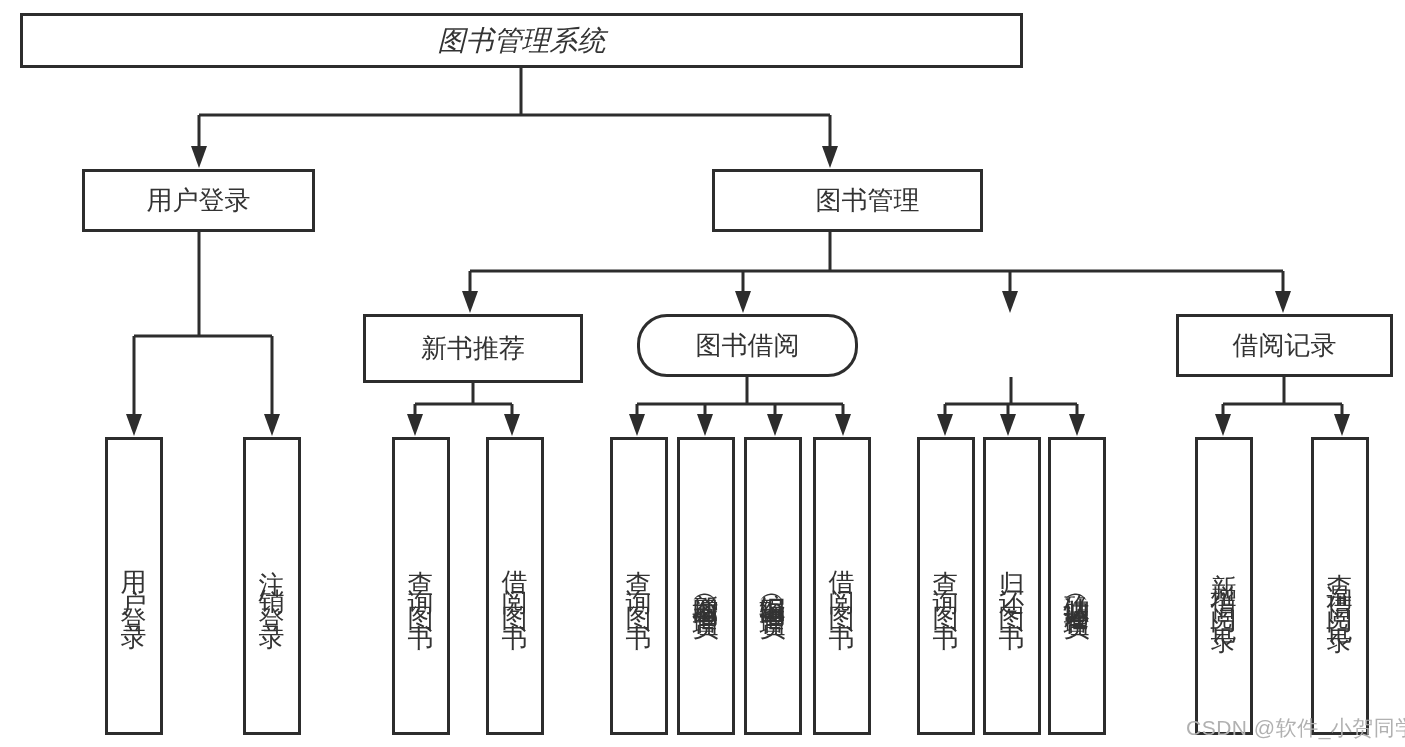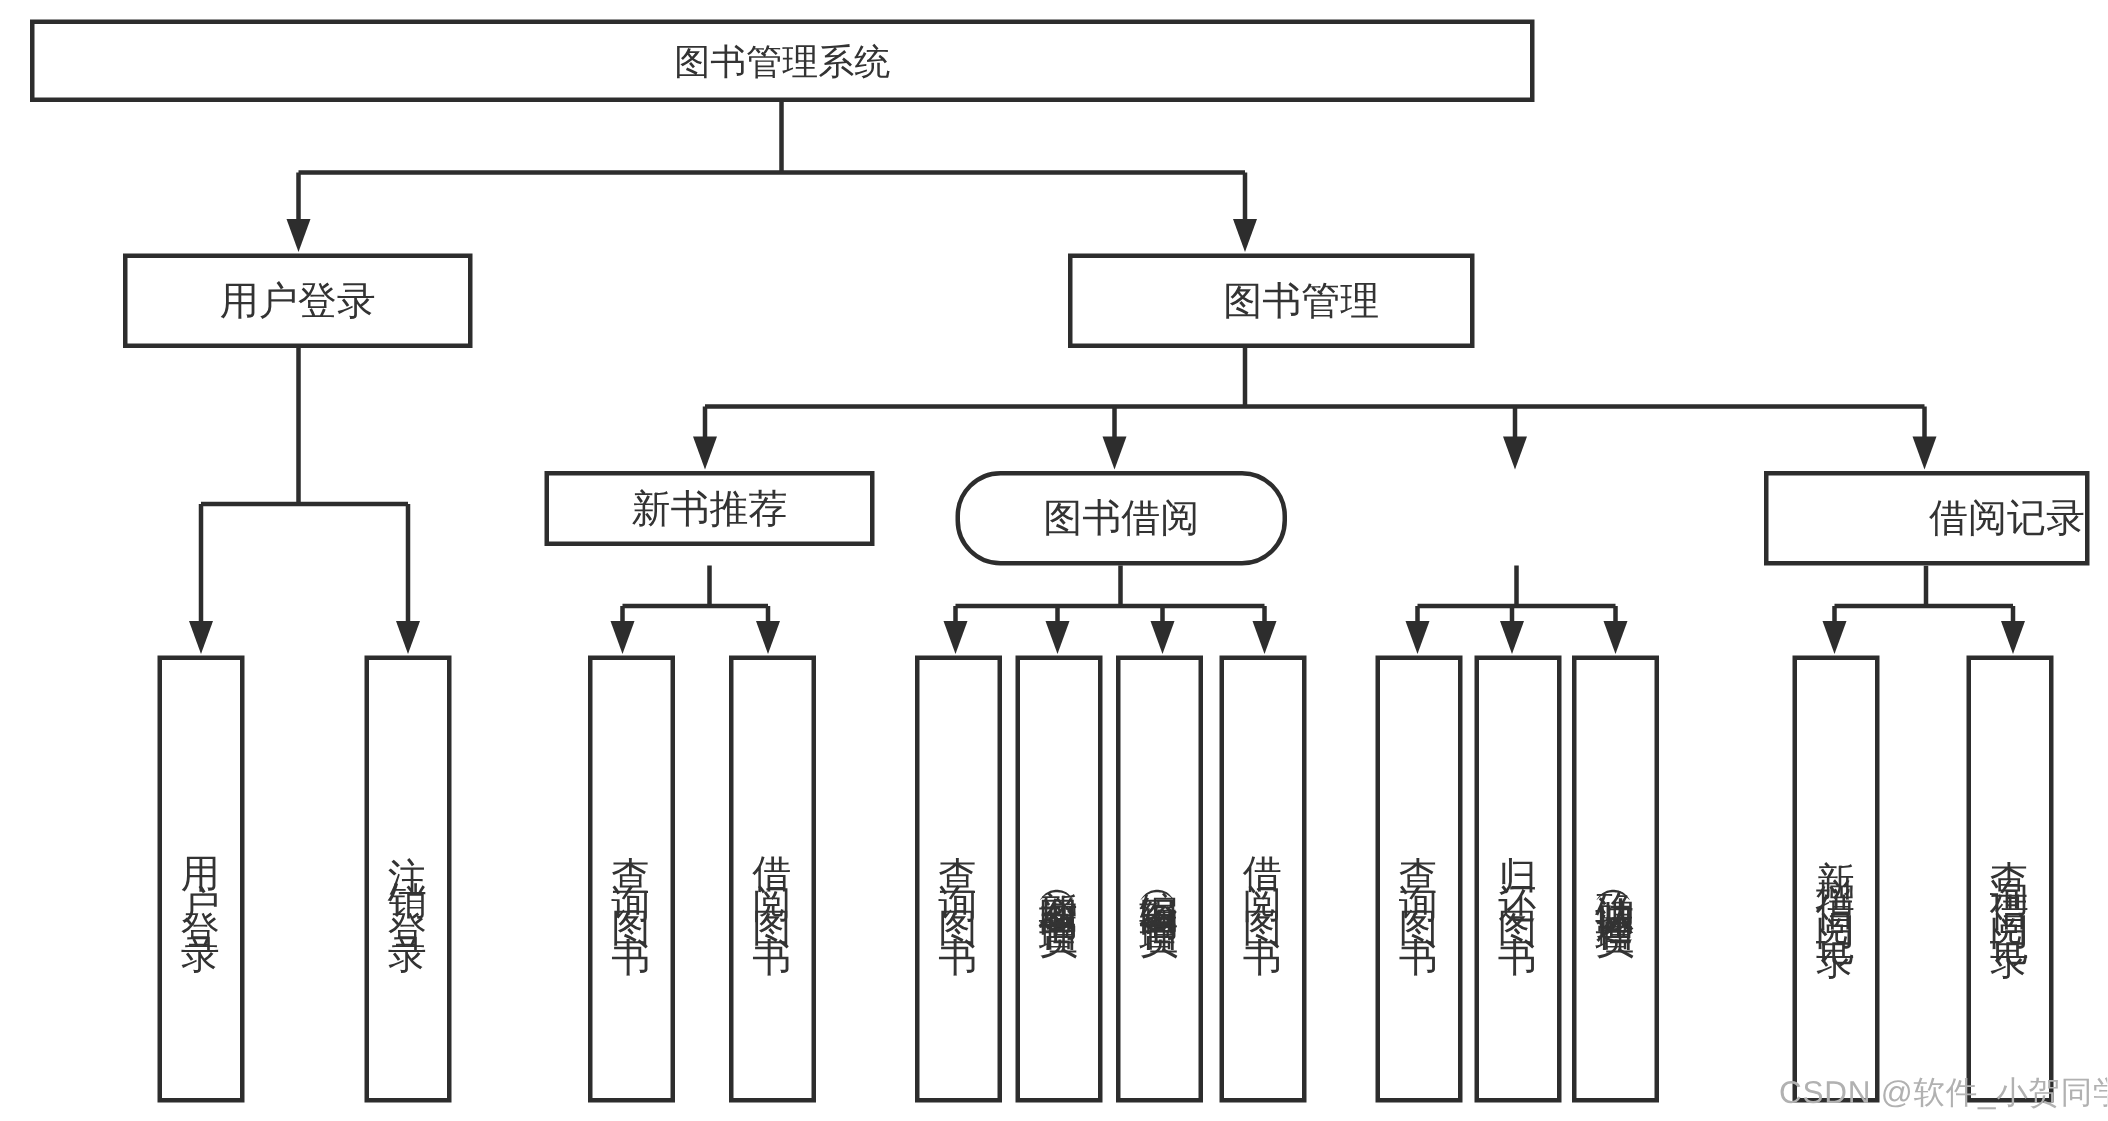--- a/index.html
+++ b/index.html
@@ -20,21 +20,21 @@
     background:#ffffff;
     border:3px solid #2d2d2d;
     display:flex;align-items:center;justify-content:center;
     color:#333333;
   }
   .hlabel{
     font-size:26px;
     color:#333333;
     white-space:nowrap;
   }
-  .root .hlabel{font-size:24px;}
+  .root .hlabel{font-size:28px;font-style:italic;}
   .vbox{top:437px;width:58px;height:298px;}
   .vlabel{
     writing-mode:vertical-rl;
     text-orientation:mixed;
     font-size:26px;
     color:#333333;
     line-height:1;
   }
   .watermark{
     position:absolute;
@@ -42,24 +42,24 @@
     font-size:21px;
     color:#b1b1b1;
     white-space:nowrap;
     z-index:5;
     letter-spacing:0.5px;
   }
   
   .root       {left:20px;  top:13px;  width:1003px;height:55px;}
   .n-user     {left:82px;  top:169px; width:233px; height:63px;}
   .n-mgmt     {left:712px; top:169px; width:271px; height:63px;padding-left:40px;}
-  .n-newbook  {left:363px; top:314px; width:220px; height:50px;}
+  .n-newbook  {left:363px; top:314px; width:220px; height:69px;}
   .n-borrow   {left:637px; top:314px; width:221px; height:63px;border-radius:30px;}
   .n-current  {left:903px; top:314px; width:217px; height:63px;}
-  .n-records  {left:1176px;top:314px; width:217px; height:63px;justify-content:flex-end;}
+  .n-records  {left:1176px;top:314px; width:217px; height:63px;}
   
   .v1 {left:105px;}
   .v2 {left:243px;}
   .v3 {left:392px;}
   .v4 {left:486px;}
   .v5 {left:610px;}
   .v6 {left:677px;}
   .v7 {left:744px;}
   .v8 {left:813px;}
   .v9 {left:917px;}

